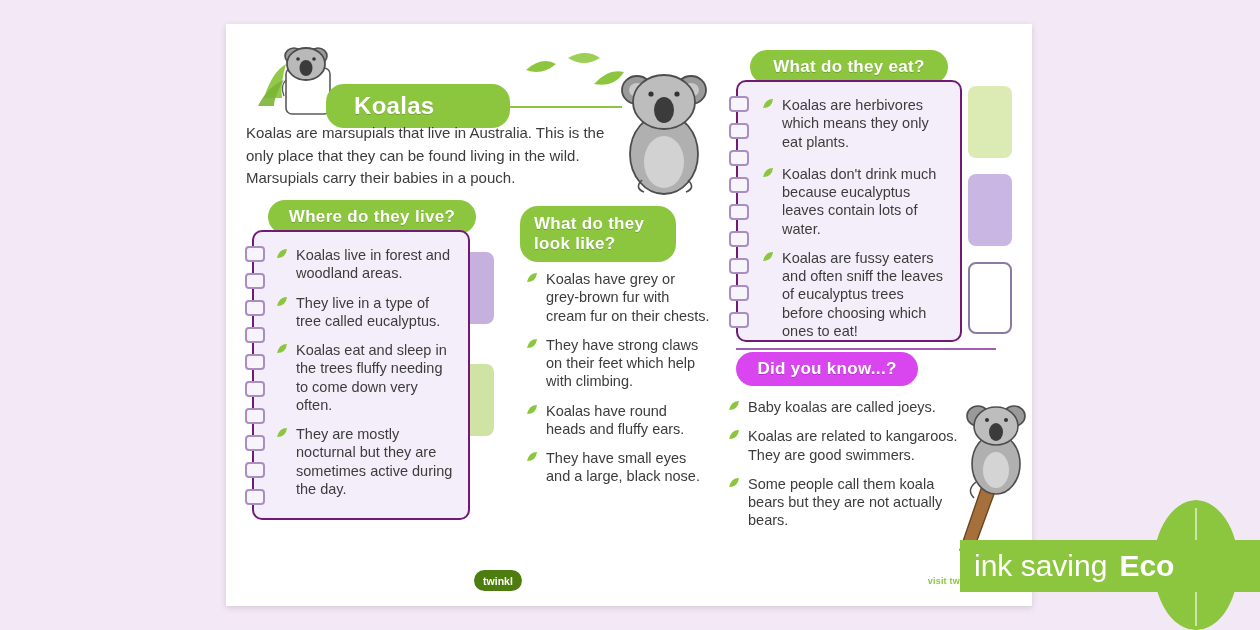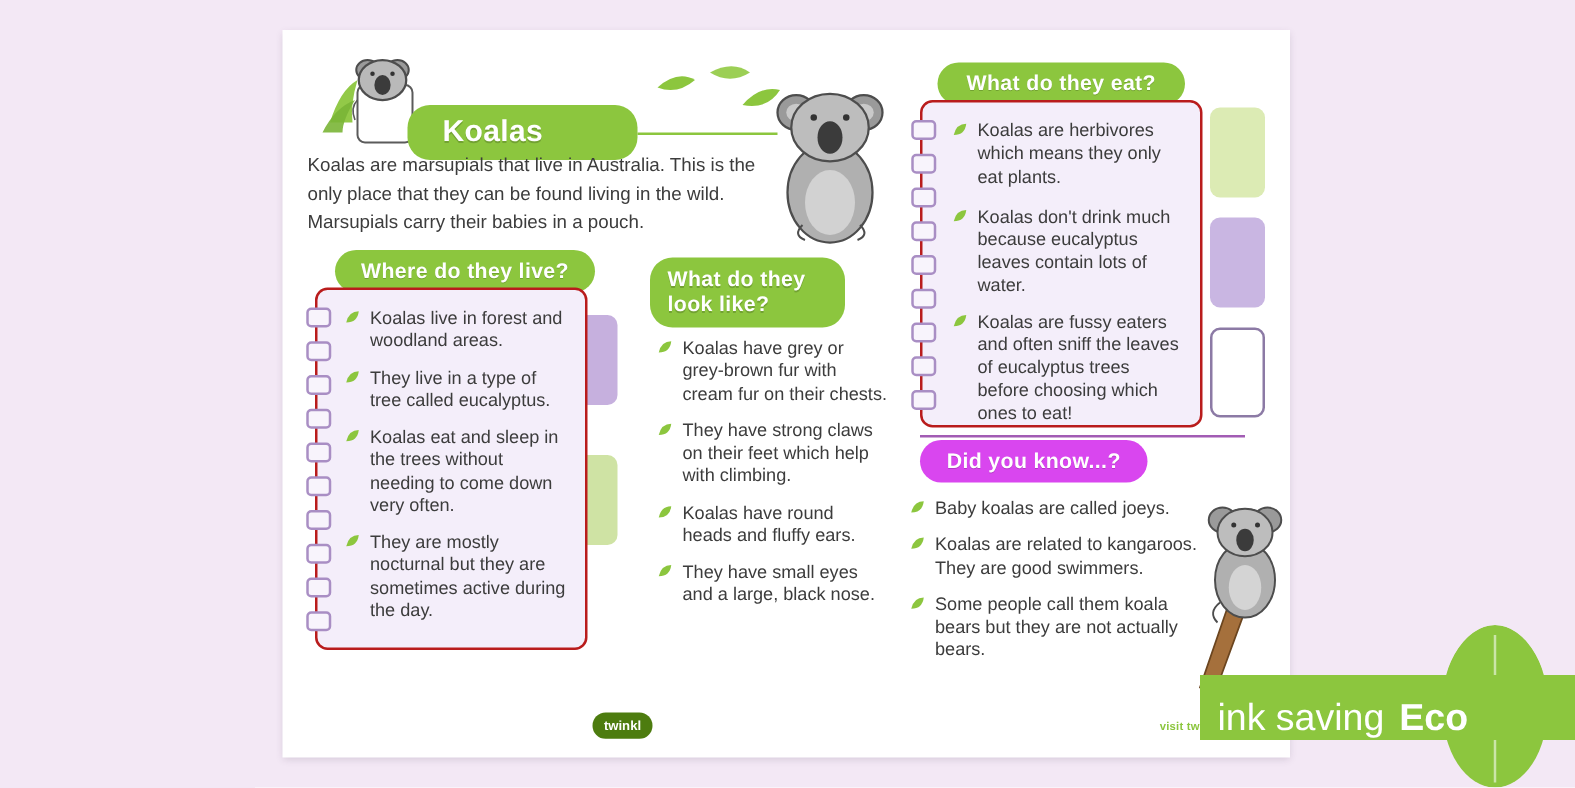--- a/index.html
+++ b/index.html
@@ -46,21 +46,21 @@
     text-shadow: 0 1px 0 rgba(0,0,0,.18);
     box-sizing: border-box;
     padding: 0 16px;
   }
   .banner.purple { background: #d946ef; }
 
   
   .note {
     position: absolute;
     background: #f4eefa;
-    border: 2px solid #b91c1c;
+    border: 2px solid #701a75;
     border-radius: 10px;
     box-sizing: border-box;
   }
   .note .shadow {
     position: absolute;
     left: 5px; top: 6px;
     width: 100%; height: 100%;
     border-radius: 10px;
     background: #ffffff;
     border: 2px solid #8c7aa5;
@@ -148,21 +148,21 @@
   }
   .eco-bar {
     position: absolute;
     left: 0;
     bottom: 38px;
     width: 300px;
     height: 52px;
     background: #8cc63e;
     color: #fff;
     display: flex;
-    align-items: flex-end;
+    align-items: center;
     font-size: 30px;
     box-sizing: border-box;
     padding-left: 14px;
   }
   .eco-bar .label { font-weight: normal; }
   .eco-bar .strong { font-weight: bold; margin-left: 12px; }
   .eco-leaf {
     position: absolute;
     right: 18px;
     bottom: 0;
@@ -262,21 +262,21 @@
       <li>
         <svg class="leaf" viewBox="0 0 12 12">
             <path d="M1 10 Q3 1 11 1 Q10 10 1 10 Z" fill="#8cc63e"></path>
           </svg>
         <span>They live in a type of tree called eucalyptus.</span>
       </li>
       <li>
         <svg class="leaf" viewBox="0 0 12 12">
             <path d="M1 10 Q3 1 11 1 Q10 10 1 10 Z" fill="#8cc63e"></path>
           </svg>
-        <span>Koalas eat and sleep in the trees without needing to come down very often.</span>
+        <span>Koalas eat and sleep in the trees fluffy needing to come down very often.</span>
       </li>
       <li>
         <svg class="leaf" viewBox="0 0 12 12">
             <path d="M1 10 Q3 1 11 1 Q10 10 1 10 Z" fill="#8cc63e"></path>
           </svg>
         <span>They are mostly nocturnal but they are sometimes active during the day.</span>
       </li>
     </ul>
   </div>
 

